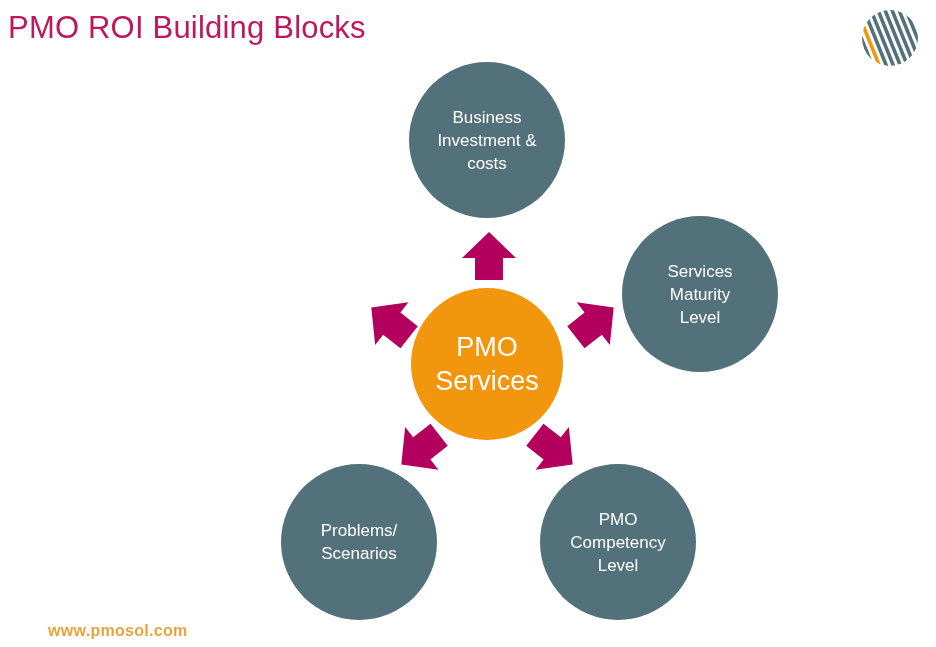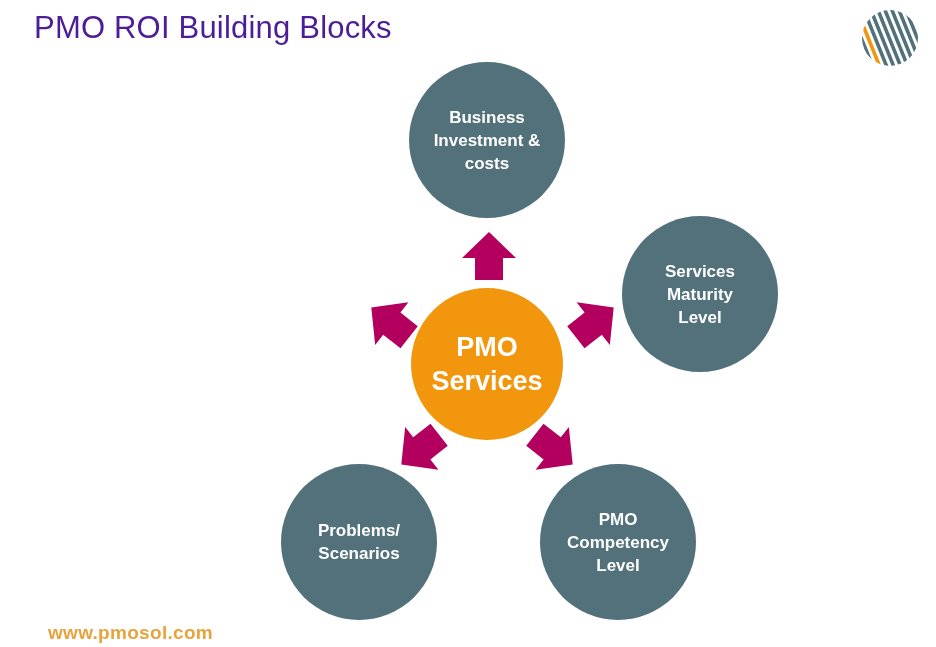--- a/index.html
+++ b/index.html
@@ -18,46 +18,45 @@
 
   #slide {
     position: absolute;
     inset: 0;
     background: #ffffff;
   }
 
   
   #slide-title {
     position: absolute;
-    left: 34px;
+    left: 8px;
     top: 8px;
     font-size: 31px;
     line-height: 40px;
-    color: #4c1d95;
+    color: #be185d;
     letter-spacing: 0.2px;
     white-space: nowrap;
   }
 
   
   #logo {
     position: absolute;
     left: 861px;
     top: 9px;
     width: 58px;
     height: 58px;
   }
 
   
   #diagram {
     position: absolute;
     left: 0;
     top: 0;
     width: 936px;
     height: 497px;
-    font-weight: bold;
   }
 
   .node {
     position: absolute;
     border-radius: 50%;
     display: flex;
     align-items: center;
     justify-content: center;
     text-align: center;
     color: #ffffff;
@@ -108,21 +107,21 @@
   #arrow-right       { left: 565px; top: 294px; transform: rotate(52deg); }
   #arrow-bottomright { left: 524px; top: 420px; transform: rotate(128deg); }
   #arrow-bottomleft  { left: 392px; top: 420px; transform: rotate(-128deg); }
   #arrow-left        { left: 362px; top: 294px; transform: rotate(-52deg); }
 
   
   #footer-url {
     position: absolute;
     left: 48px;
     top: 622px;
-    font-size: 19px;
+    font-size: 16px;
     font-weight: bold;
     color: #E8A33D;
     letter-spacing: 0.3px;
   }
 </style>
 </head>
 <body>
 
 <div id="slide">
 

